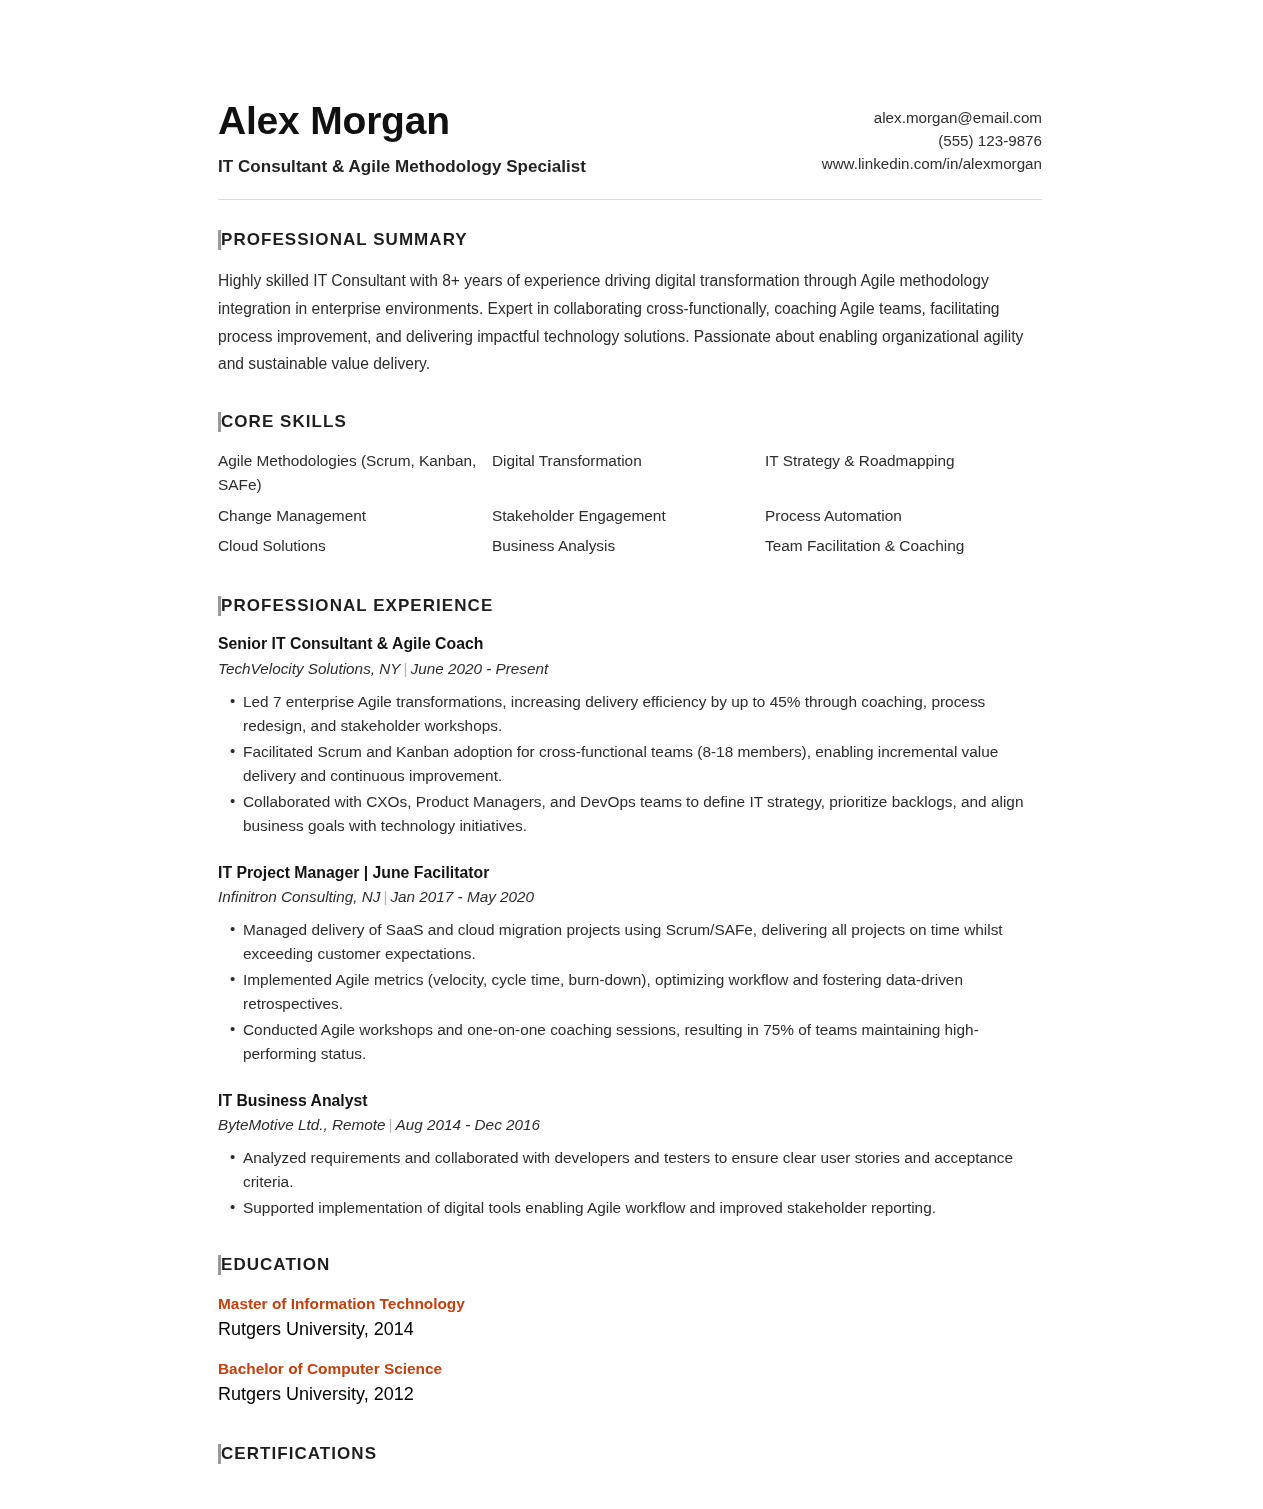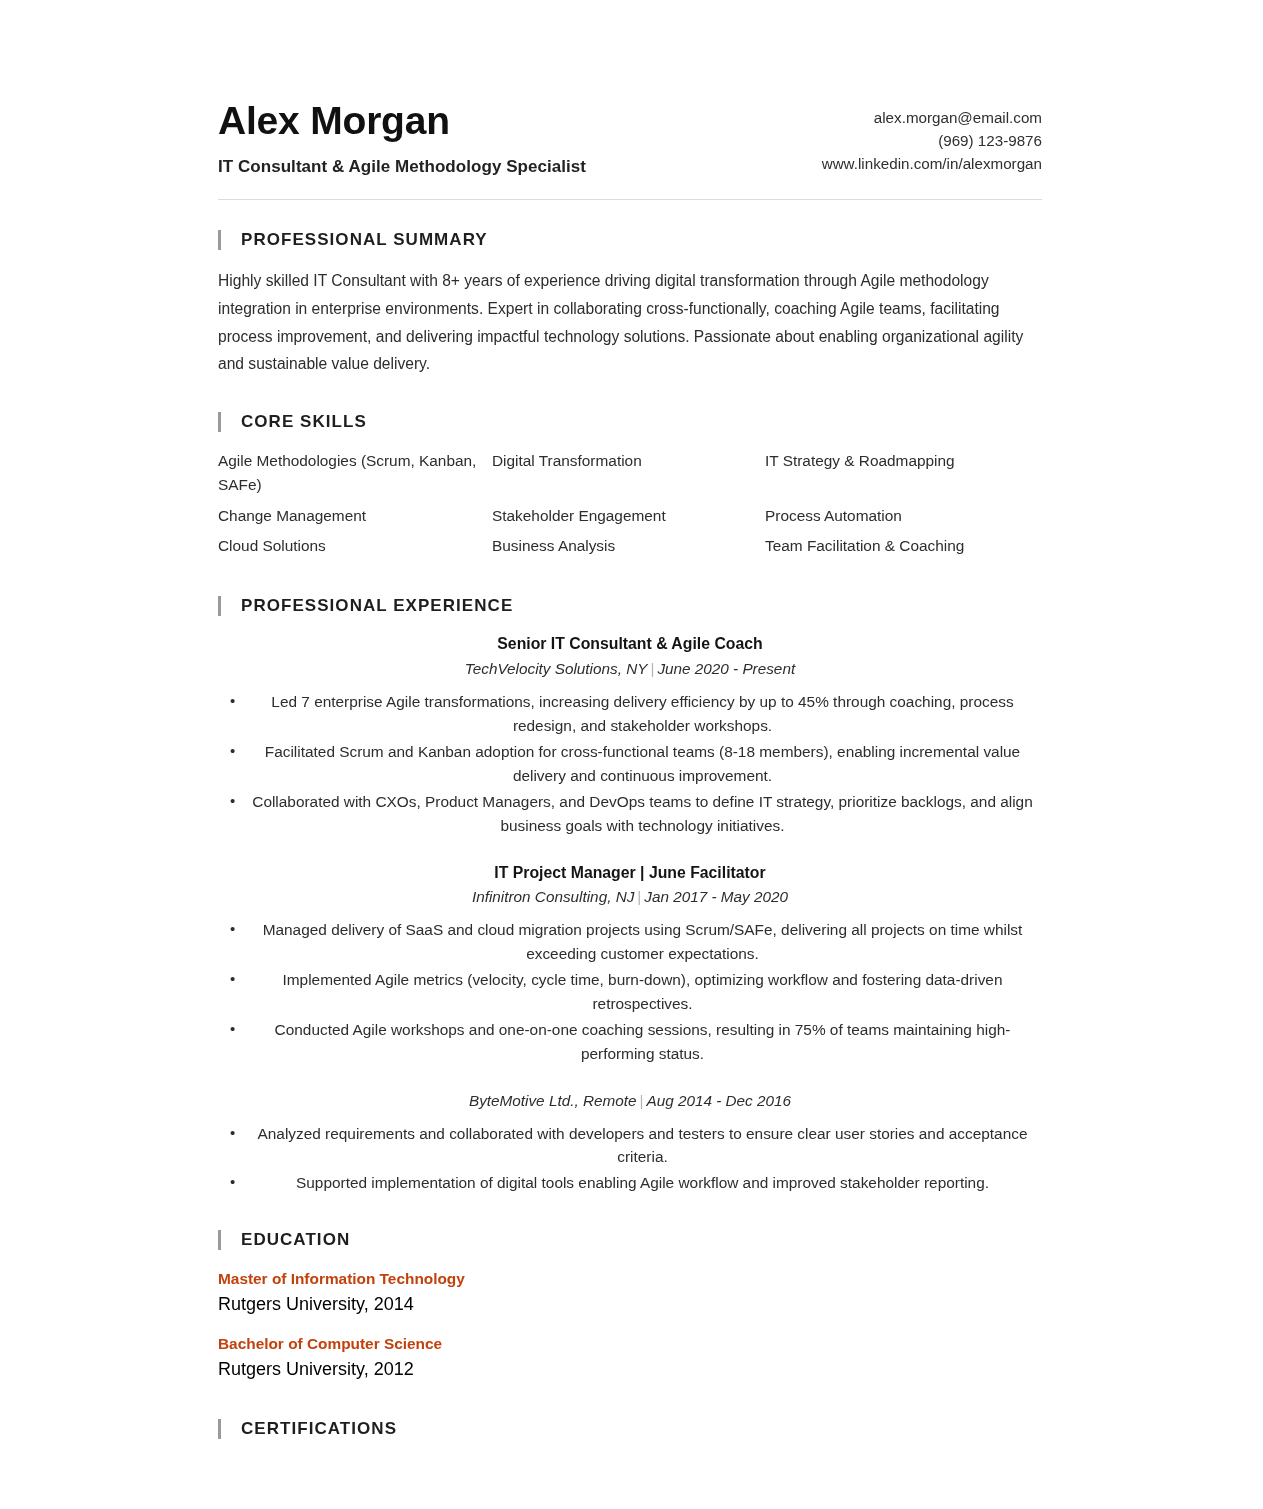--- a/index.html
+++ b/index.html
@@ -74,21 +74,21 @@
     margin-top: 22px;
     width: 824px;
   }
 
   
   .section { margin-top: 30px; }
 
   .section-heading {
     display: flex;
     align-items: center;
-    gap: 20px;
+    gap: 0;
     margin-bottom: 17px;
   }
 
   .accent-bar {
     display: block;
     width: 3px;
     height: 20px;
     background: #9a9a9a;
     flex: 0 0 3px;
   }
@@ -183,40 +183,40 @@
   .edu-school {
     font-size: 18px;
     color: #000000;
     line-height: 1.5;
     margin-top: 1px;
   }
 
   
   .cert-list { list-style: none; }
 
-  #experience-section { margin-top: 32px; text-align: center; }
+  #experience-section { margin-top: 32px; }
   #education-section  { margin-top: 35px; }
   #certifications-section { margin-top: 36px; }
   #skills-section { margin-top: 34px; }
 </style>
 </head>
 <body>
 
 <div class="page">
   <div class="sheet">
 
     <div class="resume-header">
       <div class="identity">
         <div class="full-name">Alex Morgan</div>
         <div class="job-headline">IT Consultant &amp; Agile Methodology Specialist</div>
       </div>
 
       <div class="contact-block">
         <span class="contact-line">alex.morgan@email.com</span>
-        <span class="contact-line">(969) 123-9876</span>
+        <span class="contact-line">(555) 123-9876</span>
         <span class="contact-line">www.linkedin.com/in/alexmorgan</span>
       </div>
     </div>
 
     <div class="header-rule"></div>
 
     <div class="section" id="summary-section">
       <div class="section-heading">
         <span class="accent-bar"></span>
         <span class="section-title">PROFESSIONAL SUMMARY</span>
@@ -266,20 +266,21 @@
           <span>Infinitron Consulting, NJ</span><span class="meta-sep">|</span><span>Jan 2017 - May 2020</span>
         </div>
         <ul class="bullets">
           <li>Managed delivery of SaaS and cloud migration projects using Scrum/SAFe, delivering all projects on time whilst exceeding customer expectations.</li>
           <li>Implemented Agile metrics (velocity, cycle time, burn-down), optimizing workflow and fostering data-driven retrospectives.</li>
           <li>Conducted Agile workshops and one-on-one coaching sessions, resulting in 75% of teams maintaining high-performing status.</li>
         </ul>
       </div>
 
       <div class="job">
+        <div class="job-title">IT Business Analyst</div>
         <div class="job-meta">
           <span>ByteMotive Ltd., Remote</span><span class="meta-sep">|</span><span>Aug 2014 - Dec 2016</span>
         </div>
         <ul class="bullets">
           <li>Analyzed requirements and collaborated with developers and testers to ensure clear user stories and acceptance criteria.</li>
           <li>Supported implementation of digital tools enabling Agile workflow and improved stakeholder reporting.</li>
         </ul>
       </div>
     </div>
 

